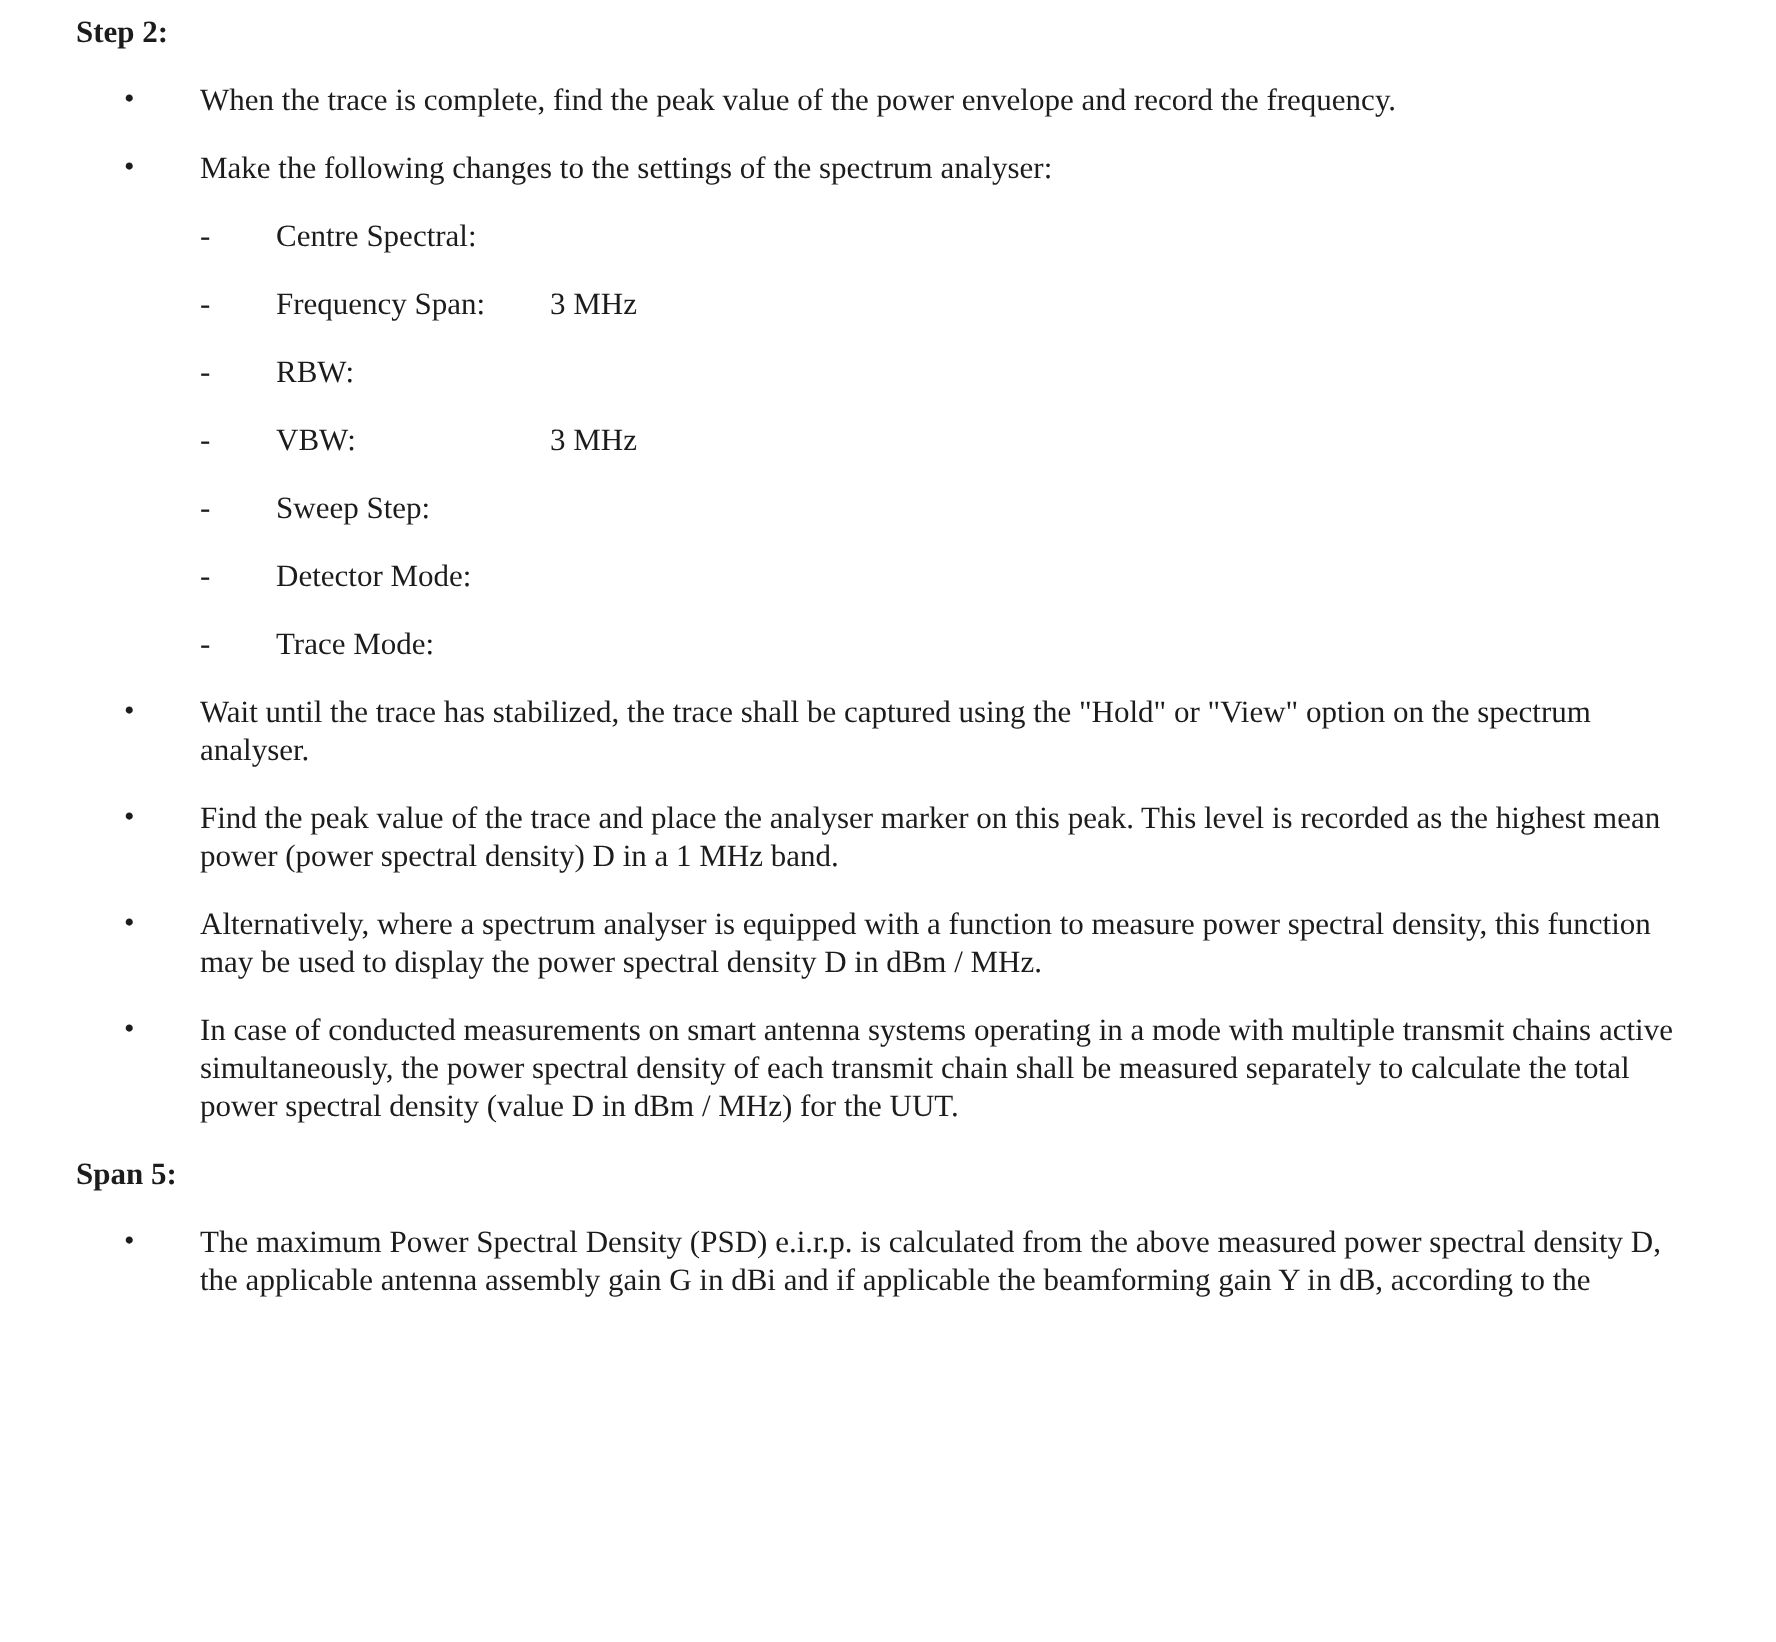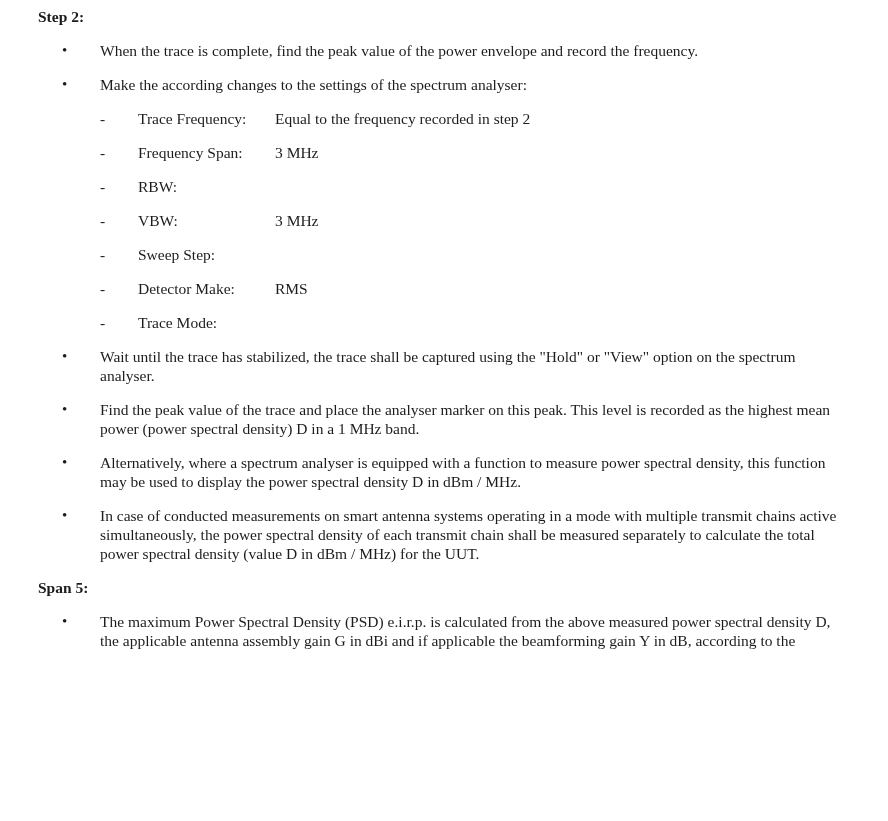--- a/index.html
+++ b/index.html
@@ -80,27 +80,26 @@
     <h2 class="step-heading">Step 2:</h2>
     <div class="bullet-row">
       <span class="bullet-marker">•</span>
       <p class="bullet-text">When the trace is complete, find the peak value of the power envelope and record the frequency.</p>
     </div>
   </section>
 
   <section>
     <div class="bullet-row">
       <span class="bullet-marker">•</span>
-      <p class="bullet-text">Make the according changes to the settings of the spectrum analyser:</p>
+      <p class="bullet-text">Make the following changes to the settings of the spectrum analyser:</p>
     </div>
 
     <div class="setting-row">
       <span class="dash-marker">-</span>
-      <span class="setting-label">Trace Frequency:</span>
-      <span class="setting-value">Equal to the frequency recorded in step 2</span>
+      <span class="setting-label">Centre Spectral:</span>
     </div>
     <div class="setting-row">
       <span class="dash-marker">-</span>
       <span class="setting-label">Frequency Span:</span>
       <span class="setting-value">3 MHz</span>
     </div>
     <div class="setting-row">
       <span class="dash-marker">-</span>
       <span class="setting-label">RBW:</span>
     </div>
@@ -108,22 +107,21 @@
       <span class="dash-marker">-</span>
       <span class="setting-label">VBW:</span>
       <span class="setting-value">3 MHz</span>
     </div>
     <div class="setting-row">
       <span class="dash-marker">-</span>
       <span class="setting-label">Sweep Step:</span>
     </div>
     <div class="setting-row">
       <span class="dash-marker">-</span>
-      <span class="setting-label">Detector Make:</span>
-      <span class="setting-value">RMS</span>
+      <span class="setting-label">Detector Mode:</span>
     </div>
     <div class="setting-row">
       <span class="dash-marker">-</span>
       <span class="setting-label">Trace Mode:</span>
     </div>
   </section>
 
   <section>
     <div class="bullet-row">
       <span class="bullet-marker">•</span>

